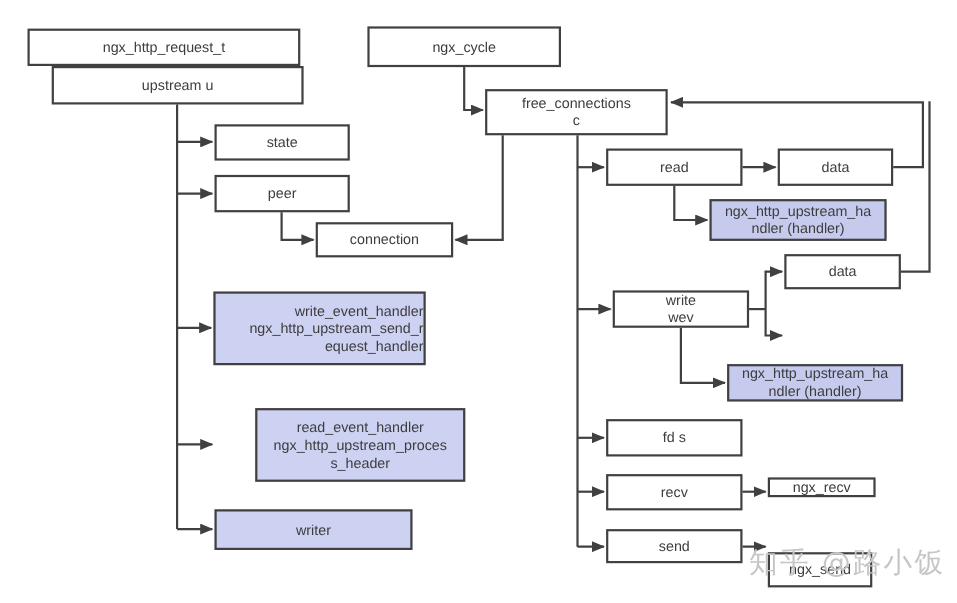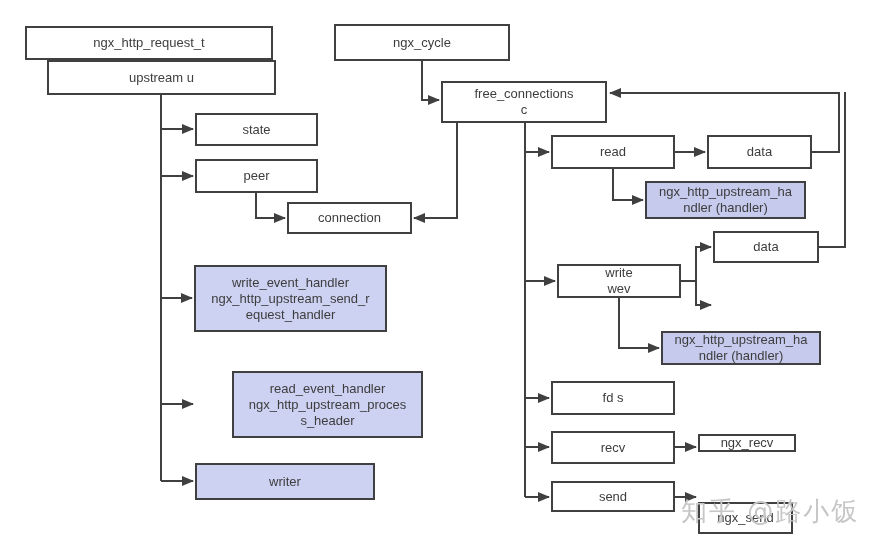--- a/index.html
+++ b/index.html
@@ -47,21 +47,21 @@
 
   <div class="node" style="left:195px;top:113px;width:123px;height:33px;">
     <span>state</span>
   </div>
   <div class="node" style="left:195px;top:159px;width:123px;height:34px;">
     <span>peer</span>
   </div>
   <div class="node" style="left:287px;top:202px;width:125px;height:32px;">
     <span>connection</span>
   </div>
-  <div class="node blue" style="left:194px;top:265px;width:193px;height:67px;">
+  <div class="node blue" style="left:194px;top:265px;width:193px;height:67px;align-items:flex-end;">
     <span>write_event_handler</span>
     <span>ngx_http_upstream_send_r</span>
     <span>equest_handler</span>
   </div>
   <div class="node blue" style="left:195px;top:371px;width:191px;height:67px;margin-left:37px;">
     <span>read_event_handler</span>
     <span>ngx_http_upstream_proces</span>
     <span>s_header</span>
   </div>
   <div class="node blue" style="left:195px;top:463px;width:180px;height:37px;">

